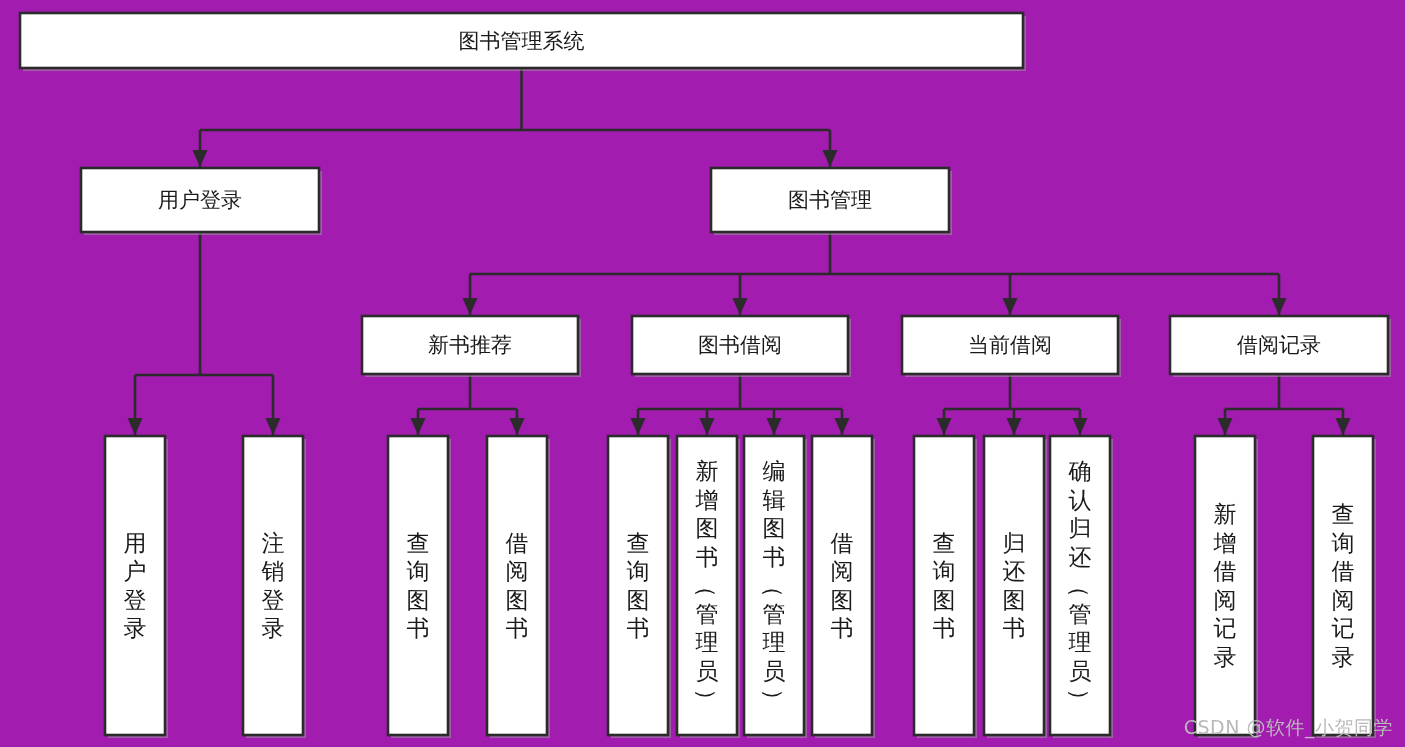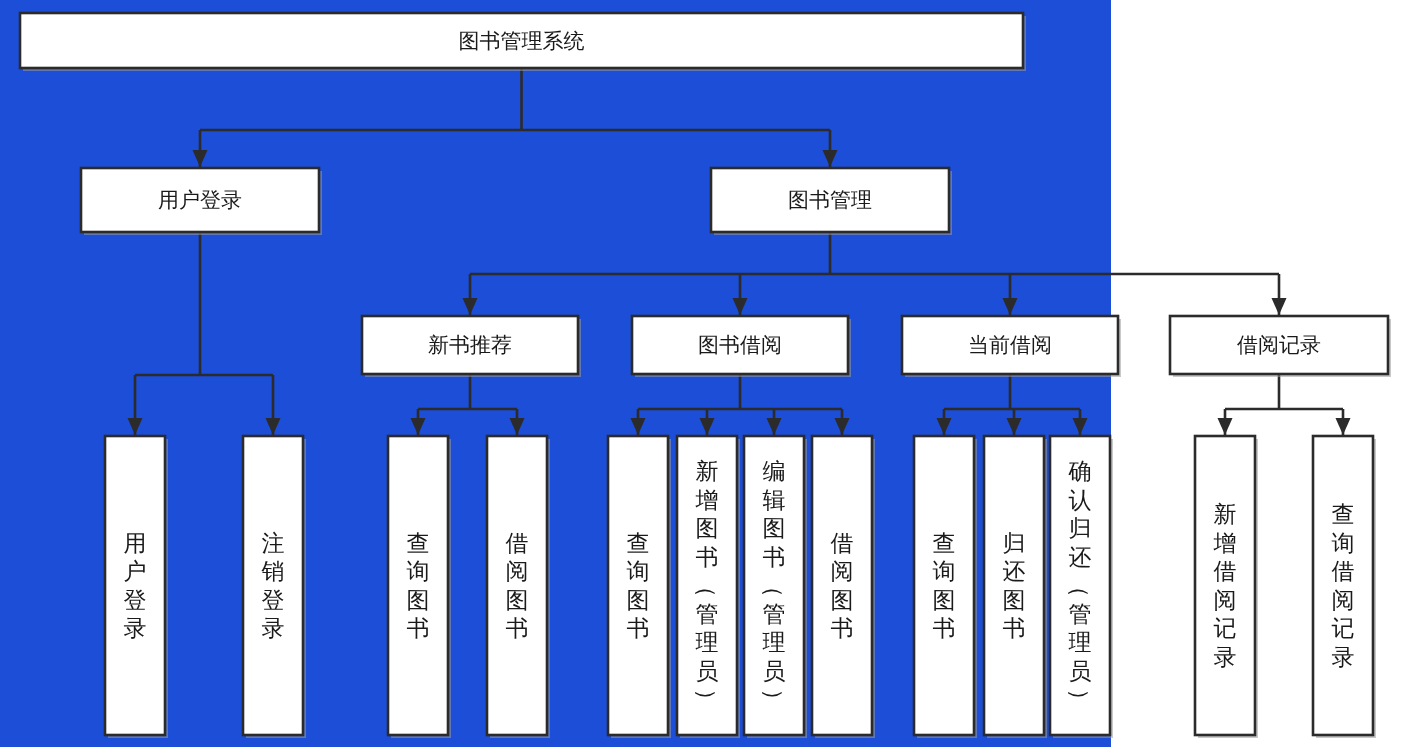--- a/index.html
+++ b/index.html
@@ -8,23 +8,23 @@
     background: #ffffff;
   }
   body {
     width: 1405px;
     height: 747px;
     overflow: hidden;
     font-family: "DejaVu Sans", "Liberation Sans", sans-serif;
   }
   #diagram-root {
     position: relative;
-    width: 1111px;
+    width: 1405px;
     height: 747px;
-    background: #1d4ed8;
+    background: #a21caf;
   }
   svg#tree-svg {
     position: absolute;
     left: 0;
     top: 0;
     width: 1405px;
     height: 747px;
     display: block;
   }
   .node-box {
@@ -287,13 +287,14 @@
           <rect class="node-box-shadow" x="246" y="439" width="60" height="299"></rect>
           <rect class="node-box" x="243" y="436" width="60" height="299"></rect>
           <text class="node-label-v" x="273" y="550.73" font-size="23">注</text>
           <text class="node-label-v" x="273" y="579.23" font-size="23">销</text>
           <text class="node-label-v" x="273" y="607.73" font-size="23">登</text>
           <text class="node-label-v" x="273" y="636.23" font-size="23">录</text>
         </g>
       </g>
   </svg>
 
+  <div class="watermark-text">CSDN @软件_小贺同学</div>
 </div>
 
 </body></html>

